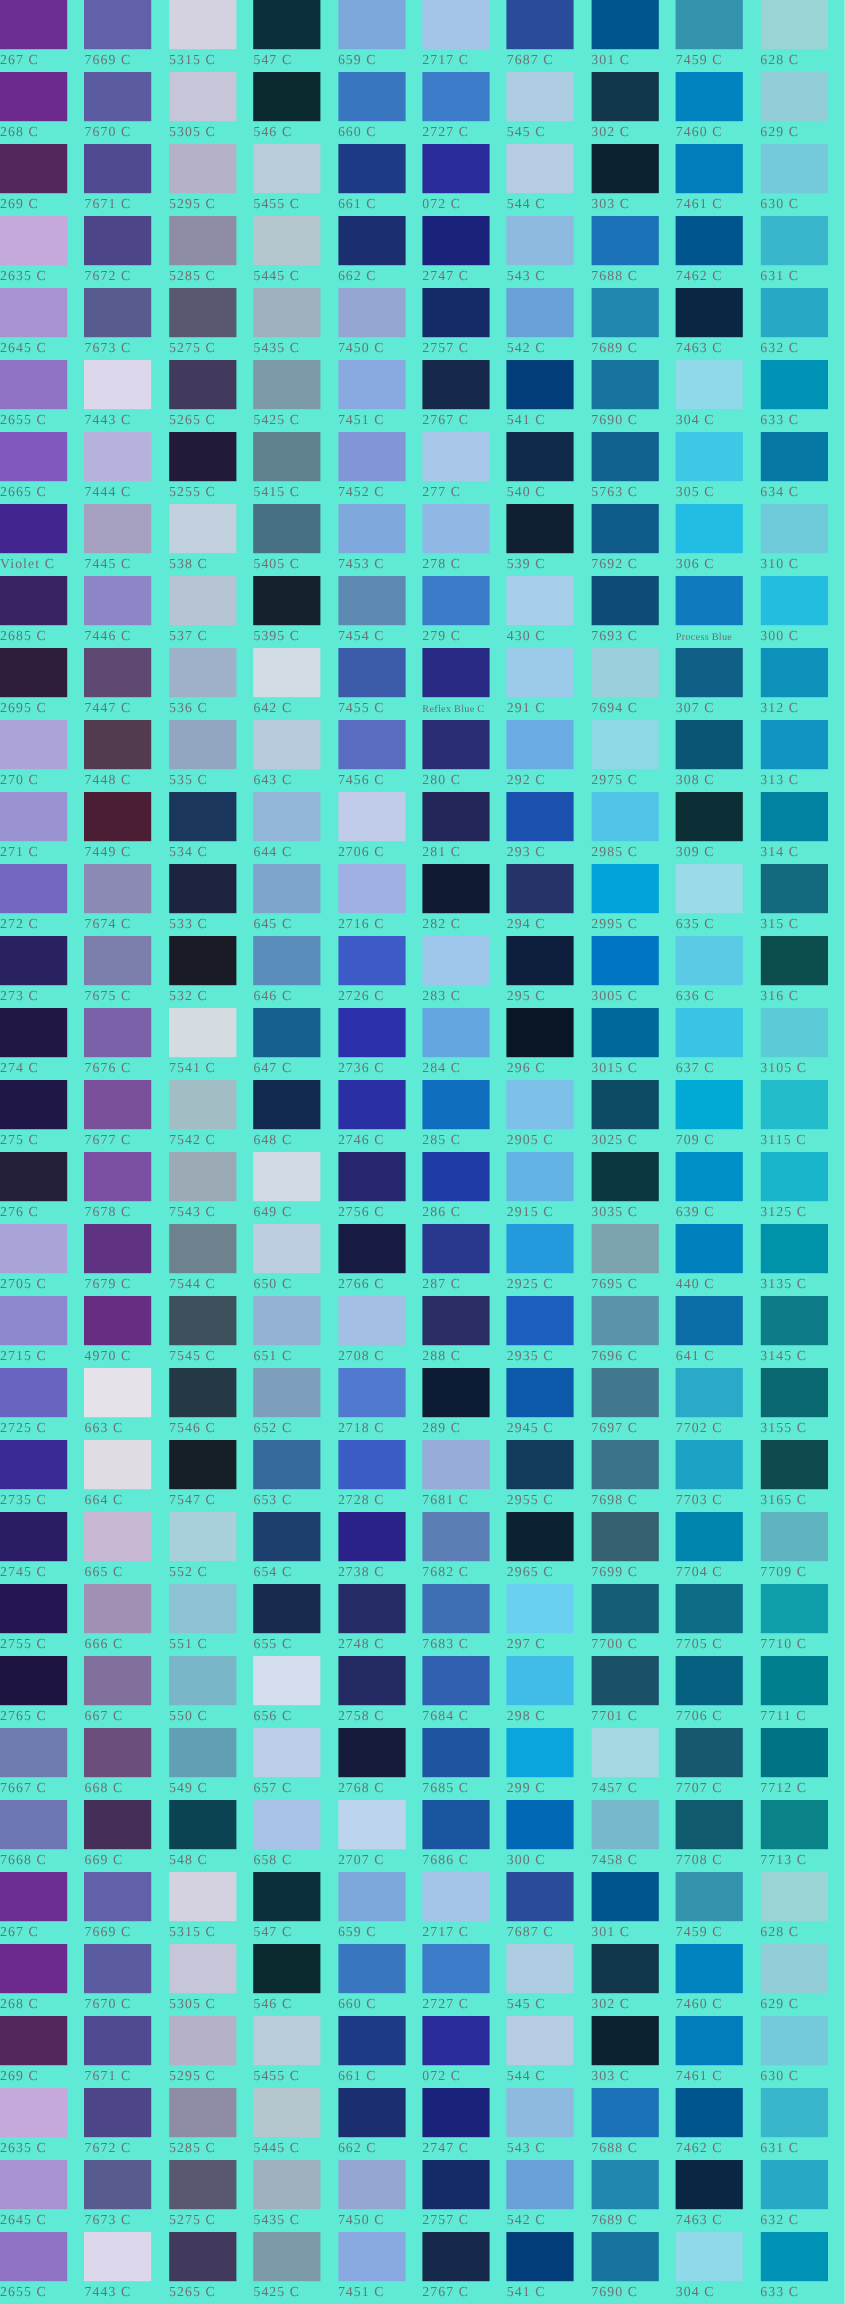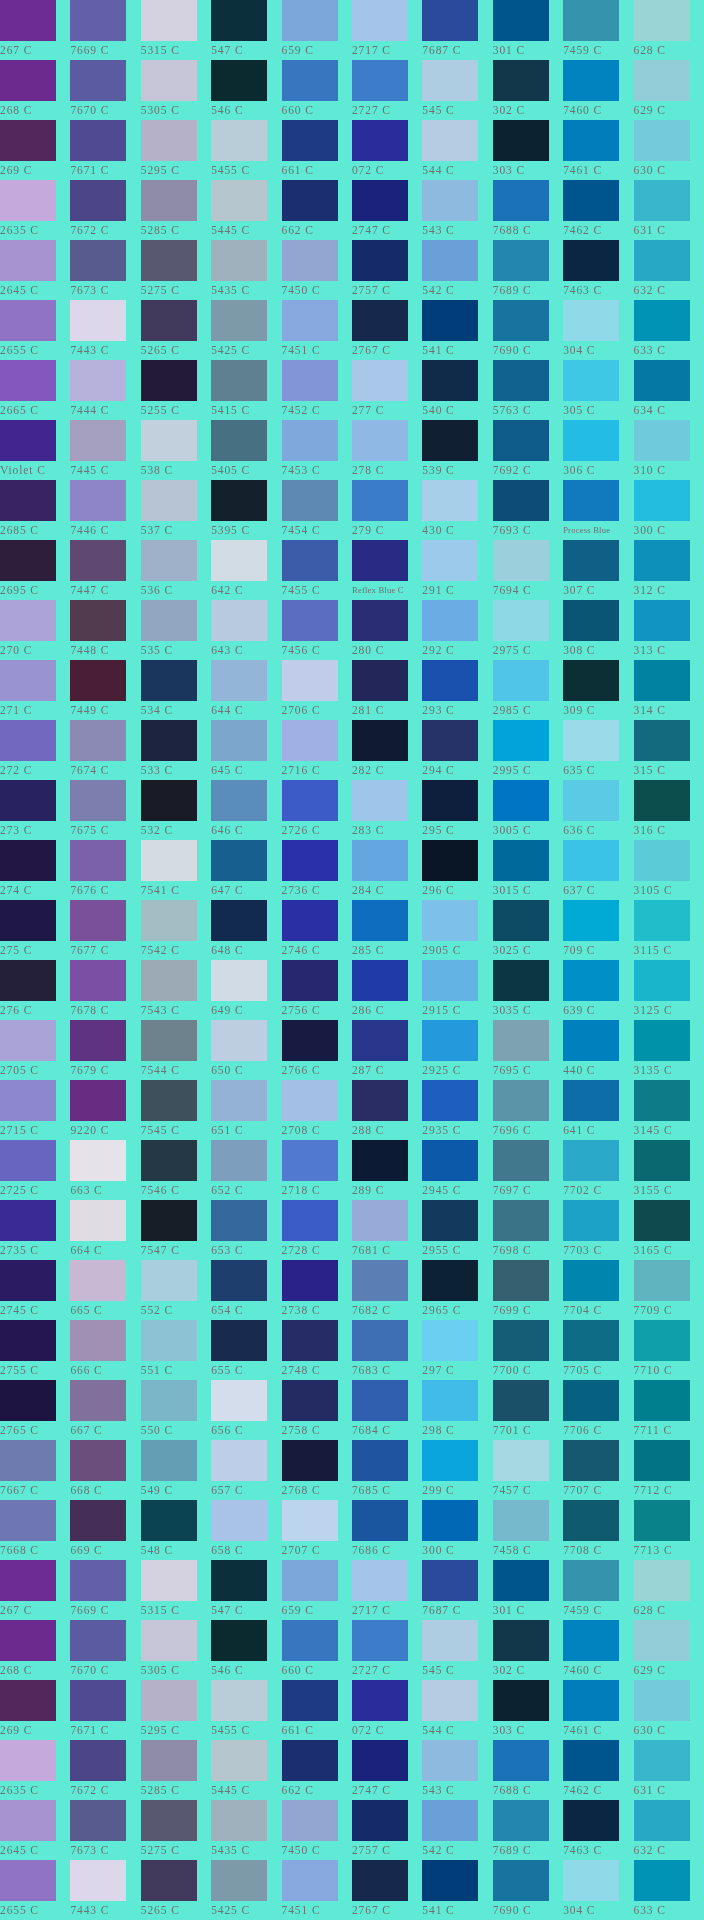--- a/index.html
+++ b/index.html
@@ -780,21 +780,21 @@
       <div class="cell">
         <div class="sw" title="#0092A8" style="background: rgb(0, 146, 168);"></div>
         <div class="lbl">3135 C</div>
       </div>
       <div class="cell">
         <div class="sw" title="#8C87CE" style="background: rgb(140, 135, 206);"></div>
         <div class="lbl">2715 C</div>
       </div>
       <div class="cell">
         <div class="sw" title="#662D82" style="background: rgb(102, 45, 130);"></div>
-        <div class="lbl">9220 C</div>
+        <div class="lbl">4970 C</div>
       </div>
       <div class="cell">
         <div class="sw" title="#3E505B" style="background: rgb(62, 80, 91);"></div>
         <div class="lbl">7545 C</div>
       </div>
       <div class="cell">
         <div class="sw" title="#93B2D4" style="background: rgb(147, 178, 212);"></div>
         <div class="lbl">651 C</div>
       </div>
       <div class="cell">

